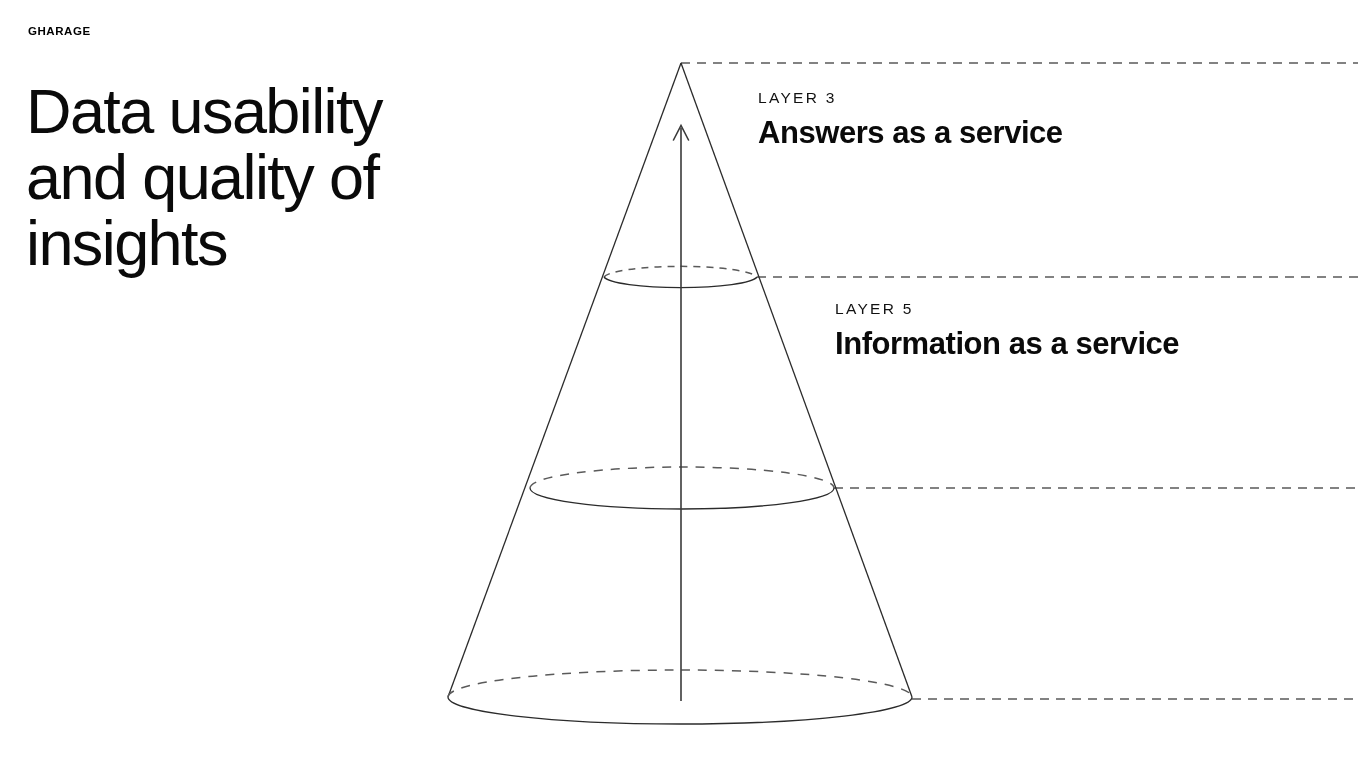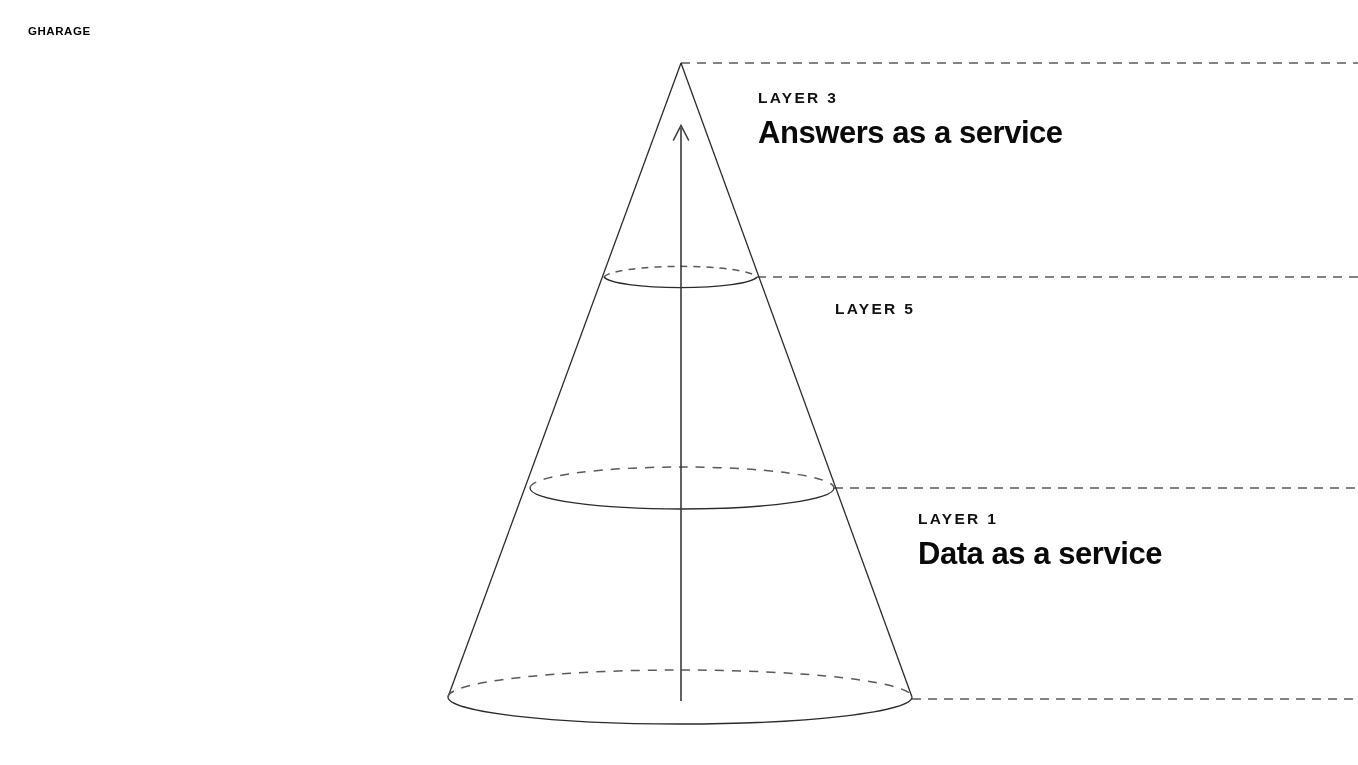--- a/index.html
+++ b/index.html
@@ -54,21 +54,21 @@
     top: 0;
     width: 1358px;
     height: 765px;
   }
 
   
   .layer-caption { position: absolute; }
 
   .layer-kicker {
     font-size: 15.5px;
-    font-weight: 700;
+    font-weight: 400;
     letter-spacing: 2.3px;
     color: #111111;
     line-height: 1;
     white-space: nowrap;
   }
 
   .layer-title {
     margin-top: 10px;
     font-size: 31px;
     font-weight: 700;
@@ -82,20 +82,25 @@
   #layer-2-caption { left: 835px; top: 301px; }
   #layer-1-caption { left: 918px; top: 511px; }
 </style>
 </head>
 <body>
 
 <div id="slide">
 
   <div id="brand">GHARAGE</div>
 
+  <h1 id="headline">
+    <span class="hl-line">Data usability</span>
+    <span class="hl-line">and quality of</span>
+    <span class="hl-line">insights</span>
+  </h1>
 
   <svg id="cone-diagram" viewBox="0 0 1358 765" width="1358" height="765">
 
     <line x1="681" y1="63" x2="1358" y2="63" stroke="#5a5a5a" stroke-width="1.7" stroke-dasharray="9 7"></line>
     <line x1="757" y1="277" x2="1358" y2="277" stroke="#5a5a5a" stroke-width="1.7" stroke-dasharray="9 7"></line>
     <line x1="834" y1="488" x2="1358" y2="488" stroke="#5a5a5a" stroke-width="1.7" stroke-dasharray="9 7"></line>
     <line x1="912" y1="699" x2="1358" y2="699" stroke="#5a5a5a" stroke-width="1.7" stroke-dasharray="9 7"></line>
 
     <line x1="681" y1="63" x2="448" y2="697" stroke="#2b2b2b" stroke-width="1.3"></line>
     <line x1="681" y1="63" x2="912" y2="697" stroke="#2b2b2b" stroke-width="1.3"></line>
@@ -114,20 +119,17 @@
     <path d="M 673.5 140 L 681 125.5 L 688.5 140" fill="none" stroke="#3a3a3a" stroke-width="1.6" stroke-linecap="round" stroke-linejoin="miter"></path>
   </svg>
 
   <div class="layer-caption" id="layer-3-caption">
     <div class="layer-kicker">LAYER  3</div>
     <div class="layer-title">Answers as a service</div>
   </div>
 
   <div class="layer-caption" id="layer-2-caption">
     <div class="layer-kicker">LAYER  5</div>
+    <div class="layer-title">Information as a service</div>
   </div>
 
-  <div class="layer-caption" id="layer-1-caption">
-    <div class="layer-kicker">LAYER  1</div>
-    <div class="layer-title">Data as a service</div>
-  </div>
 
 </div>
 
 </body></html>

